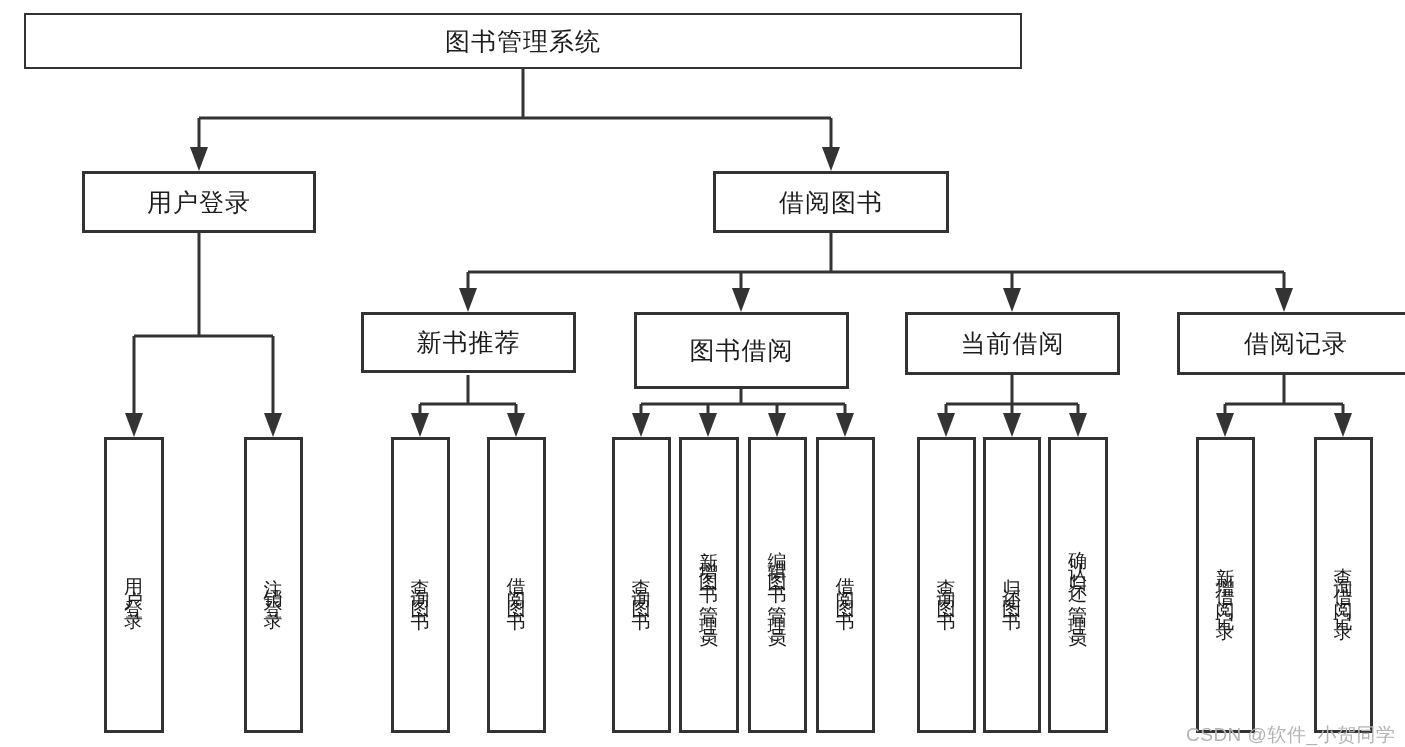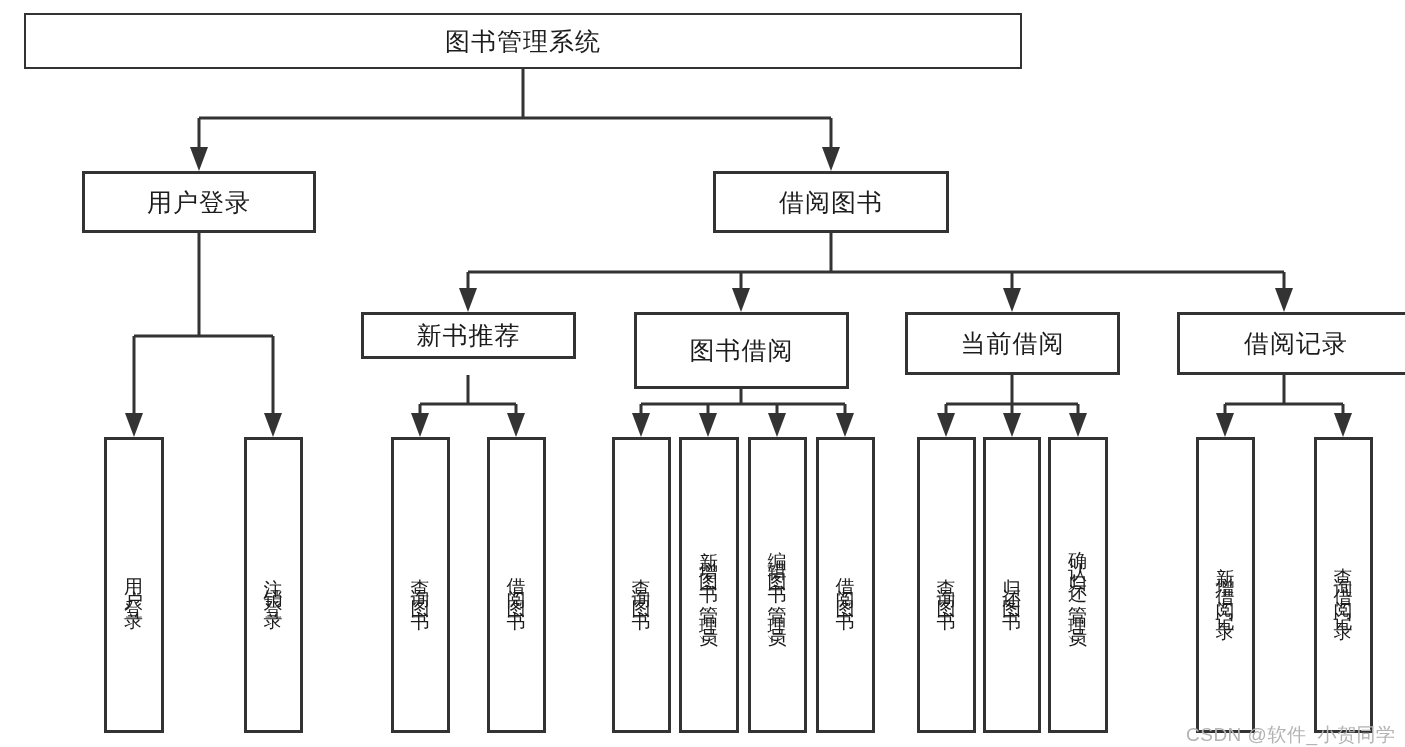--- a/index.html
+++ b/index.html
@@ -124,21 +124,21 @@
     <span class="h-label">图书管理系统</span>
   </div>
 
   <div class="node" style="left:82px; top:171px; width:234px; height:62px;">
     <span class="h-label">用户登录</span>
   </div>
   <div class="node" style="left:713px; top:171px; width:236px; height:62px;">
     <span class="h-label">借阅图书</span>
   </div>
 
-  <div class="node" style="left:361px; top:312px; width:215px; height:47px;">
+  <div class="node" style="left:361px; top:312px; width:215px; height:61px;">
     <span class="h-label">新书推荐</span>
   </div>
   <div class="node" style="left:634px; top:312px; width:215px; height:77px;">
     <span class="h-label">图书借阅</span>
   </div>
   <div class="node" style="left:905px; top:312px; width:215px; height:63px;text-align:right;">
     <span class="h-label">当前借阅</span>
   </div>
   <div class="node" style="left:1177px; top:312px; width:238px; height:63px;">
     <span class="h-label">借阅记录</span>

